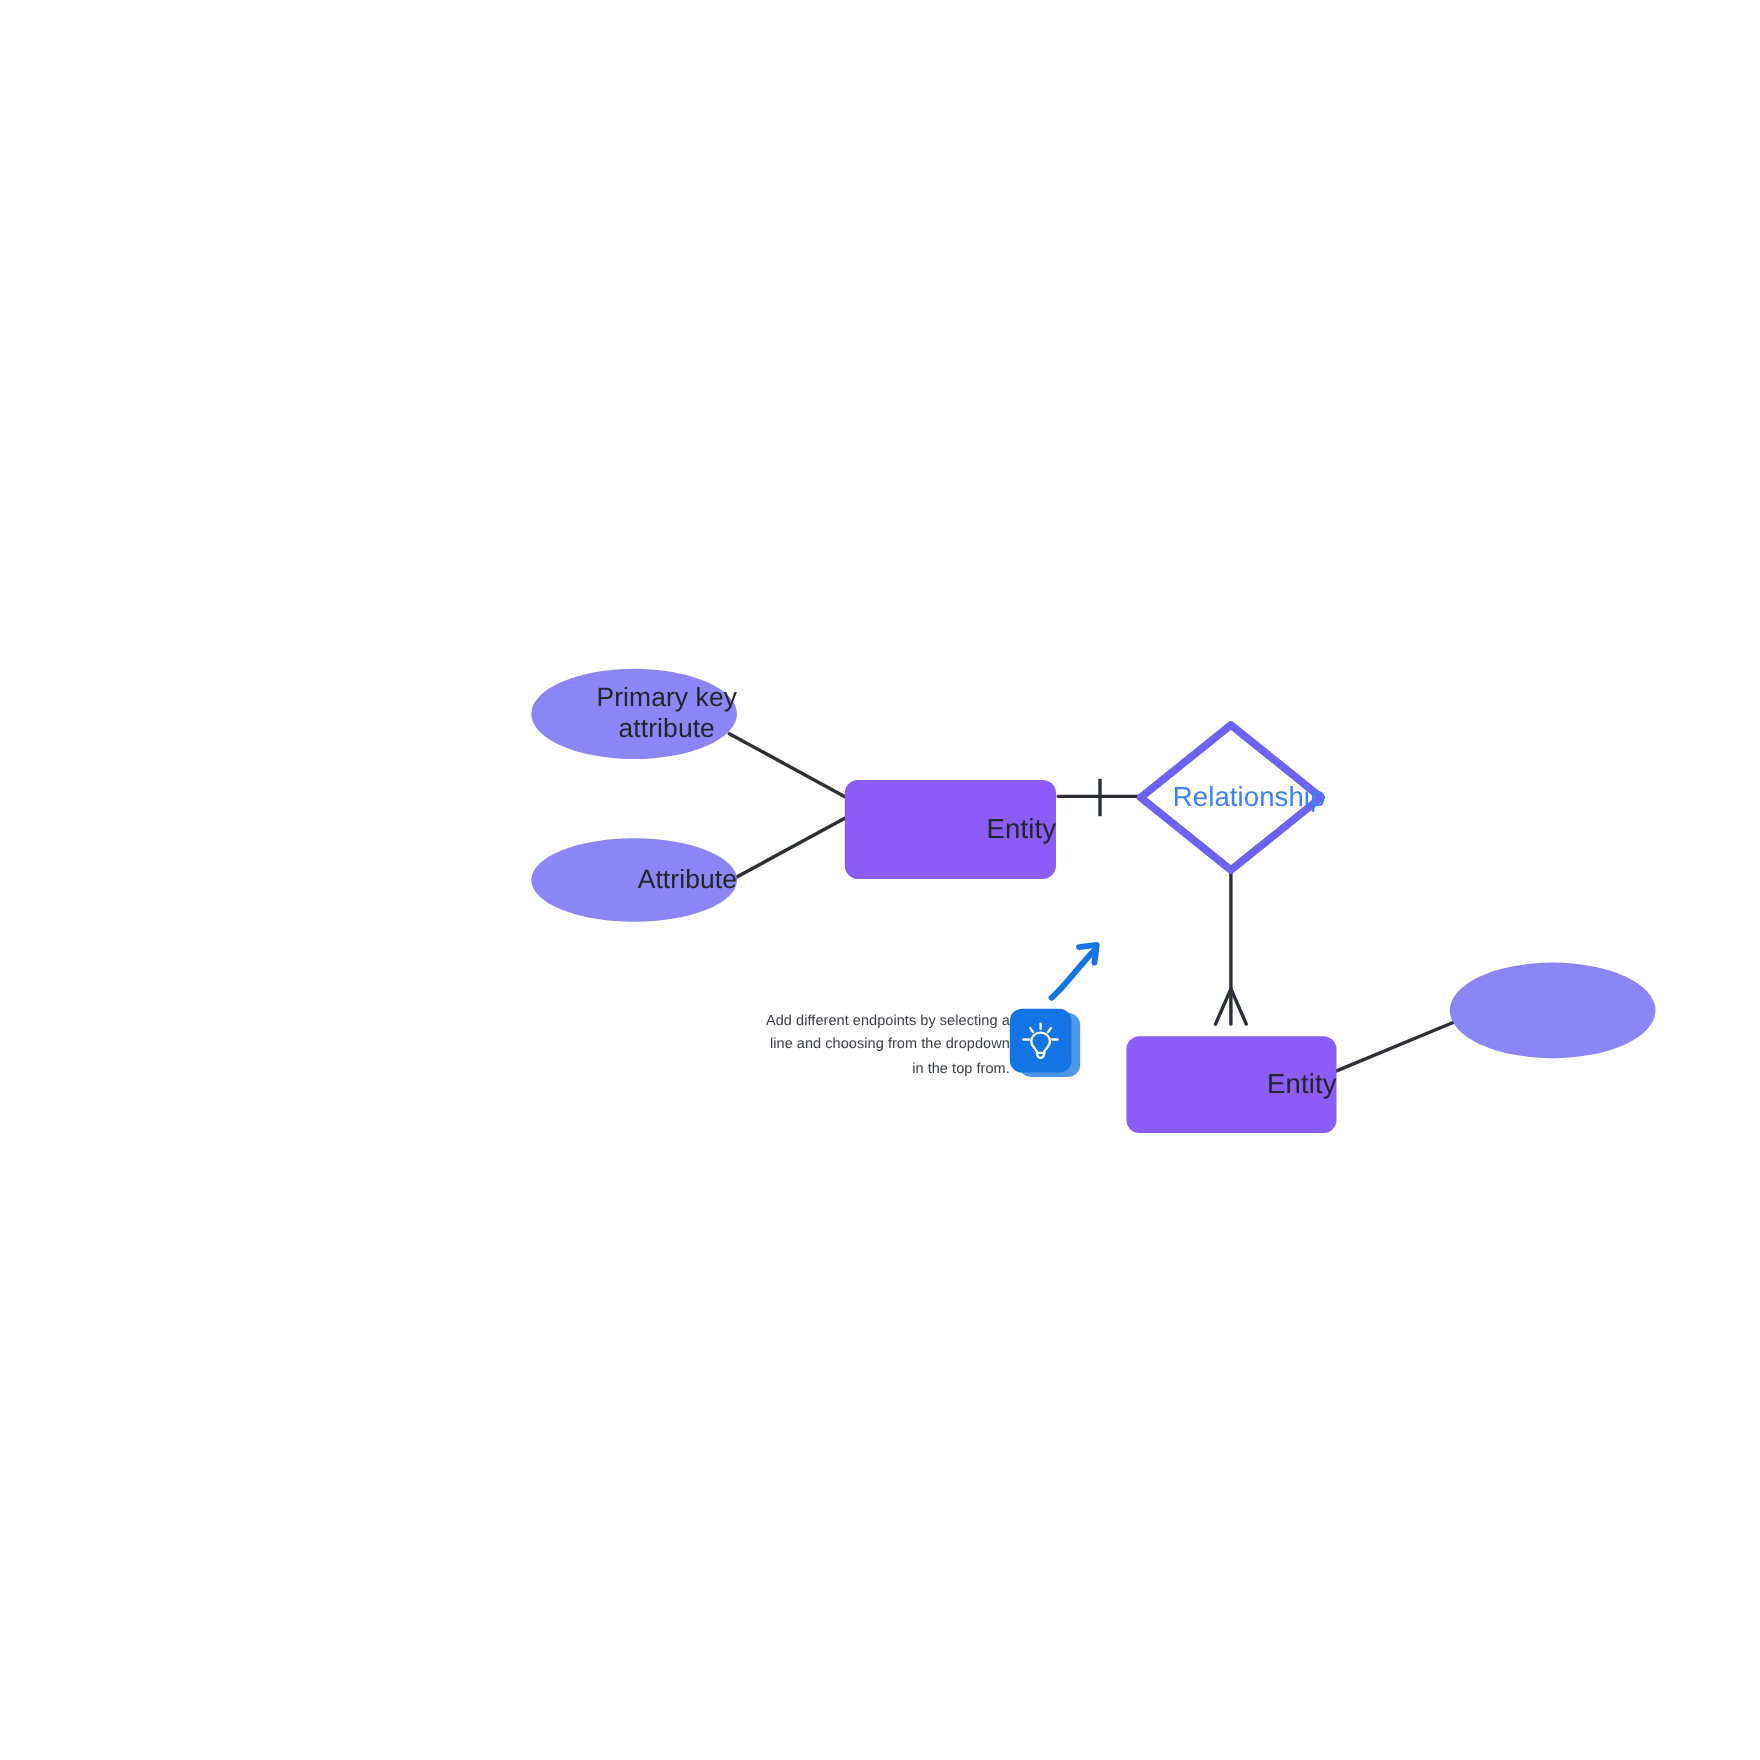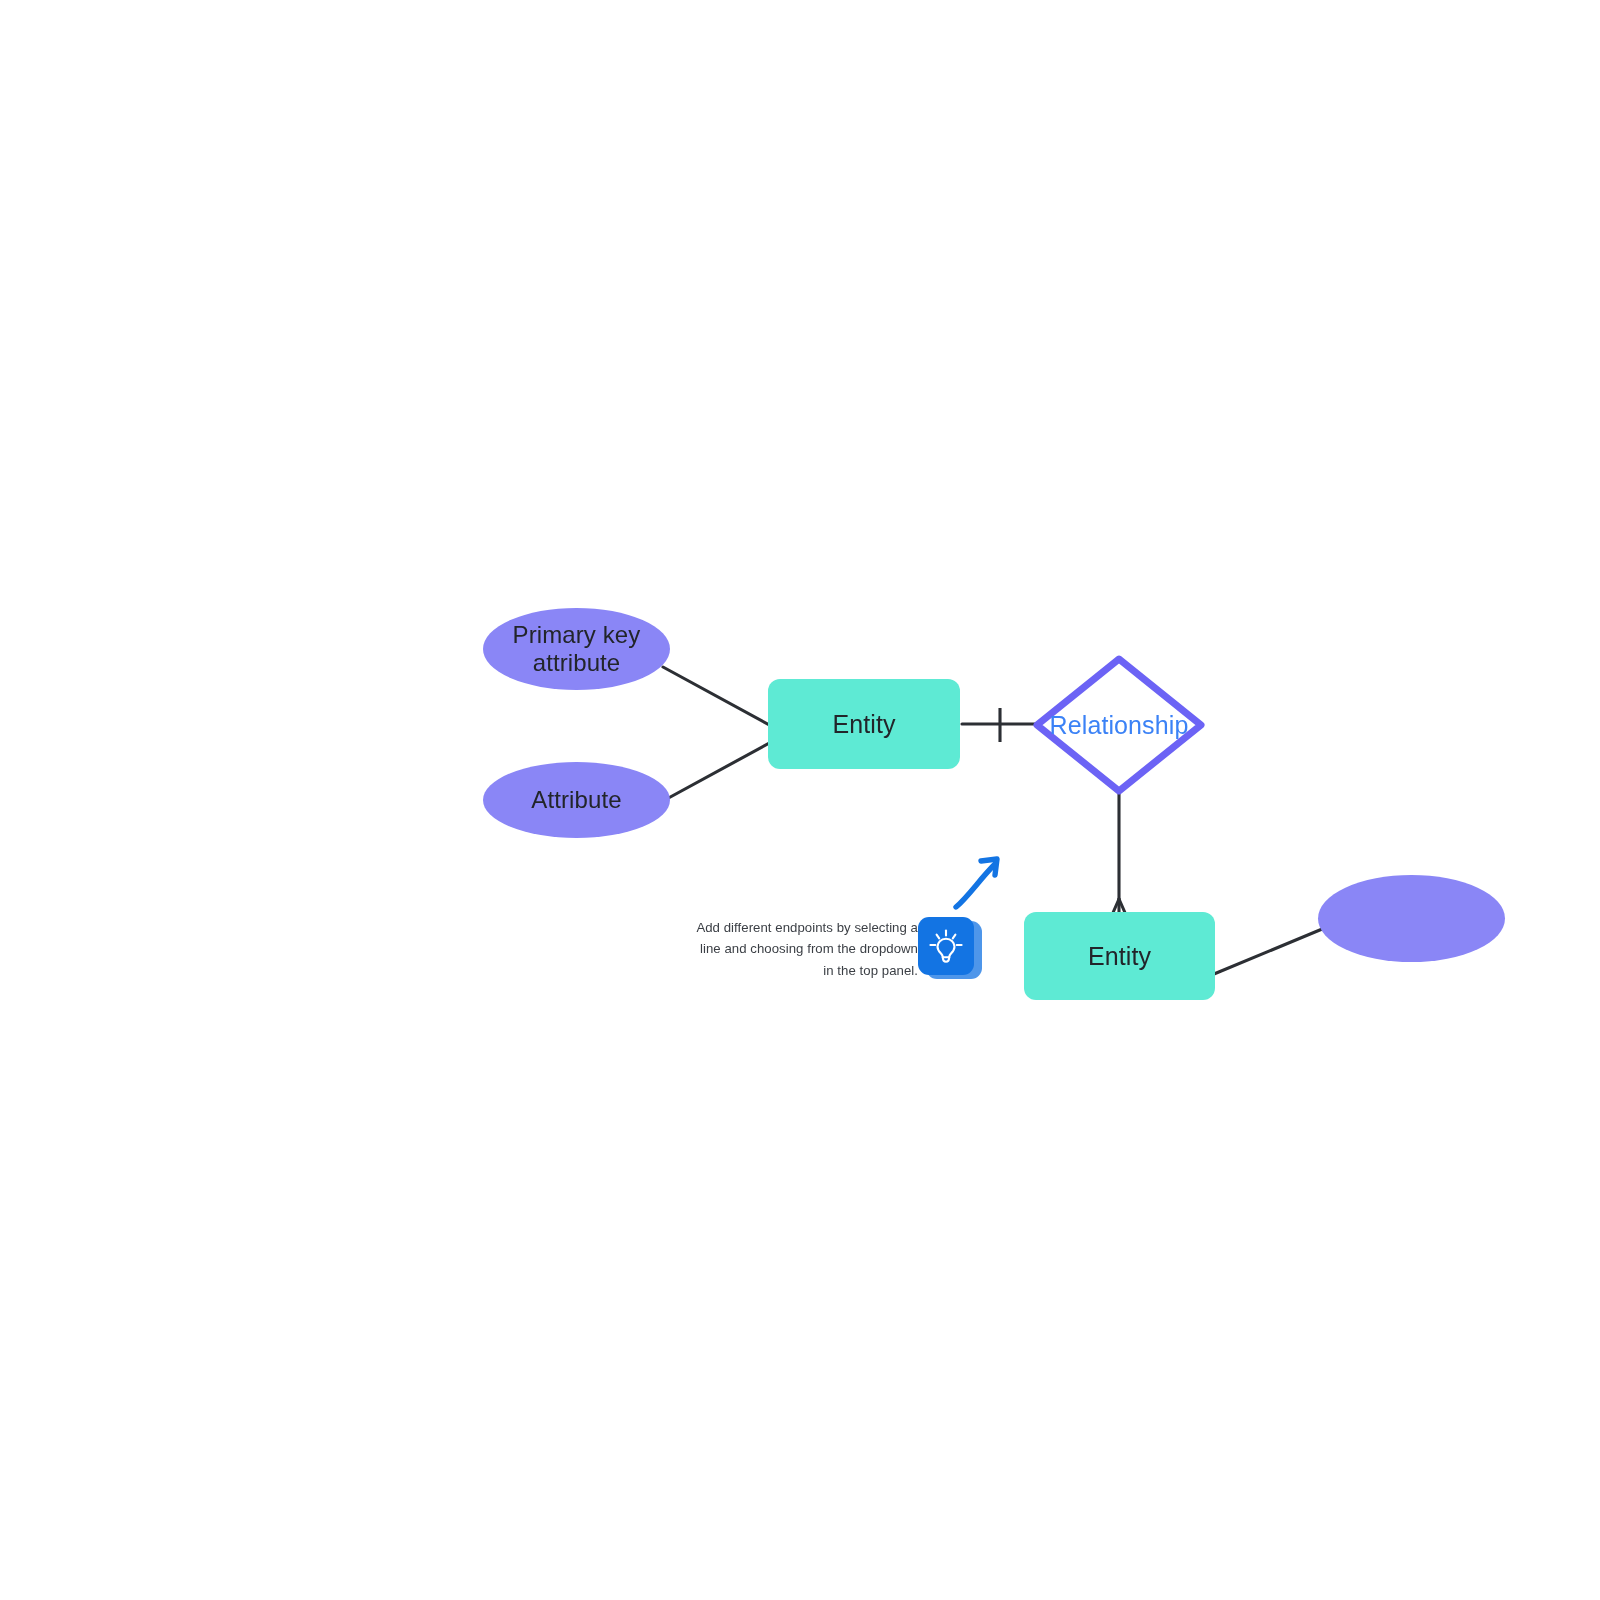--- a/index.html
+++ b/index.html
@@ -30,30 +30,31 @@
     width: 1600px;
     height: 1600px;
     overflow: visible;
   }
   
   .node {
     position: absolute;
     box-sizing: border-box;
     display: flex;
     align-items: center;
-    justify-content: center;
+    justify-content: flex-end;
     text-align: center;
   }
   .entity-box {
-    background: #5eead4;
+    background: #8b5cf6;
     border-radius: 12px;
     color: #22252a;
     font-size: 25px;
     line-height: 1.2;
     letter-spacing: 0.1px;
+    margin-top: 30px;
   }
   .attribute-ellipse {
     background: #8a86f6;
     border-radius: 50%;
     color: #22252a;
     font-size: 24px;
     line-height: 1.18;
     letter-spacing: 0.1px;
   }
   .relationship-diamond {
@@ -200,21 +201,21 @@
 
   <div id="node-attribute-2" class="node attribute-ellipse">
     <span></span>
   </div>
 
   <div id="tip-callout">
 
     <div id="tip-text">
       <span>Add different endpoints by selecting</span>
       <span>a line and choosing from the</span>
-      <span>dropdown in the top panel.</span>
+      <span>dropdown in the top from.</span>
     </div>
 
     <div id="tip-icon-wrap">
       <div id="tip-icon-shadow"></div>
       <div id="tip-icon-tile">
         <svg width="40" height="40" viewBox="0 0 40 40" xmlns="http://www.w3.org/2000/svg">
           <g fill="none" stroke="#ffffff" stroke-width="2.1" stroke-linecap="round">
 
             <line x1="20" y1="4.5" x2="20" y2="9.5"></line>
             <line x1="10.6" y1="8.6" x2="13.2" y2="12.3"></line>

